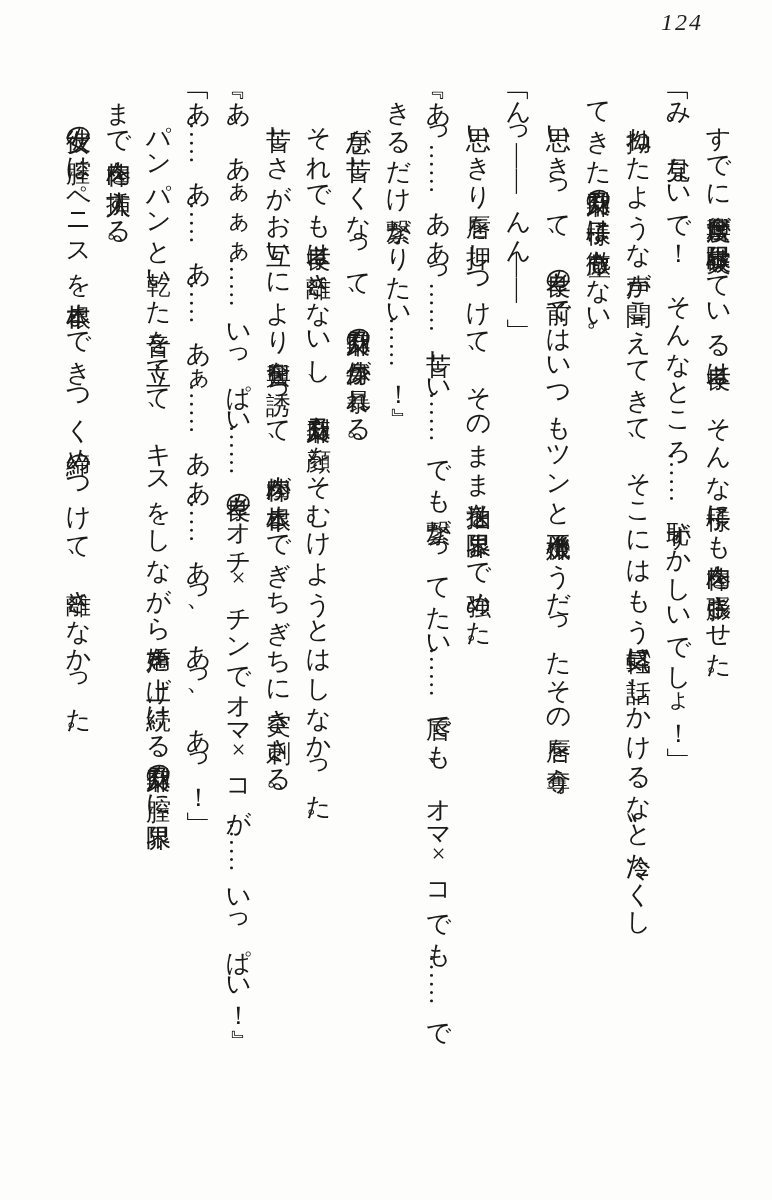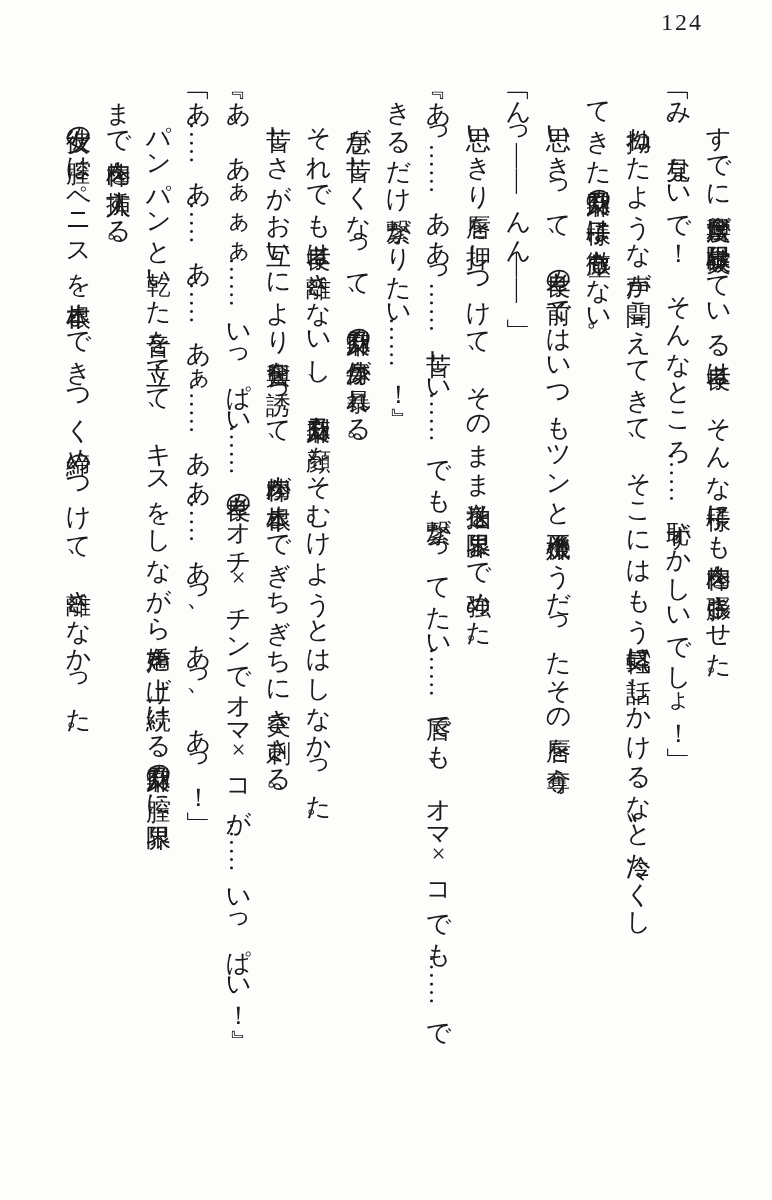--- a/index.html
+++ b/index.html
@@ -13,20 +13,21 @@
     overflow: hidden;
     background: #fdfdfb;
     color: #1a1a1a;
     font-family: "Liberation Serif", "DejaVu Serif", serif;
   }
   .page-number {
     position: absolute;
     top: 9px;
     left: 661px;
     font-size: 24px;
+    font-style: italic;
     letter-spacing: 2px;
     color: #1f1f1f;
   }
   .text-block {
     position: absolute;
     top: 84px;
     right: 34px;
     height: 985px;
     writing-mode: vertical-rl;
     -webkit-writing-mode: vertical-rl;

